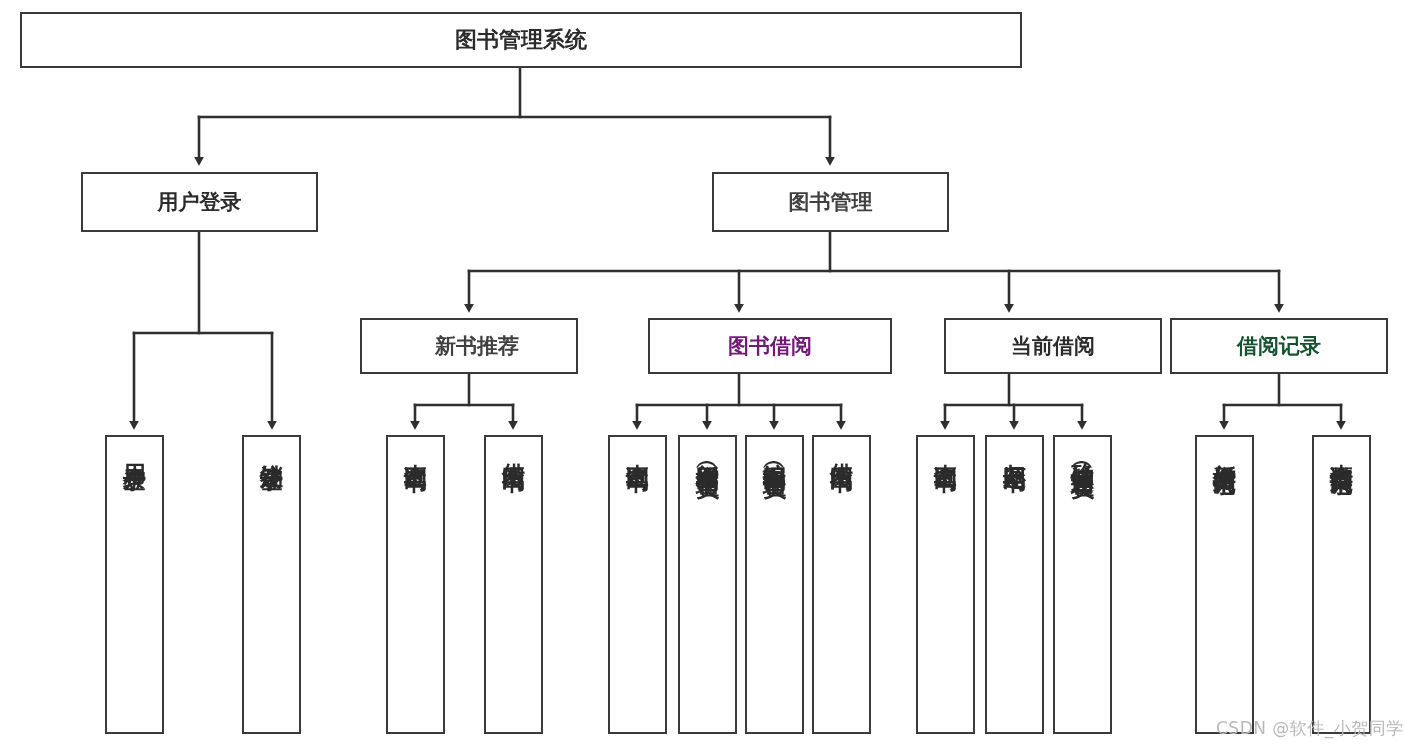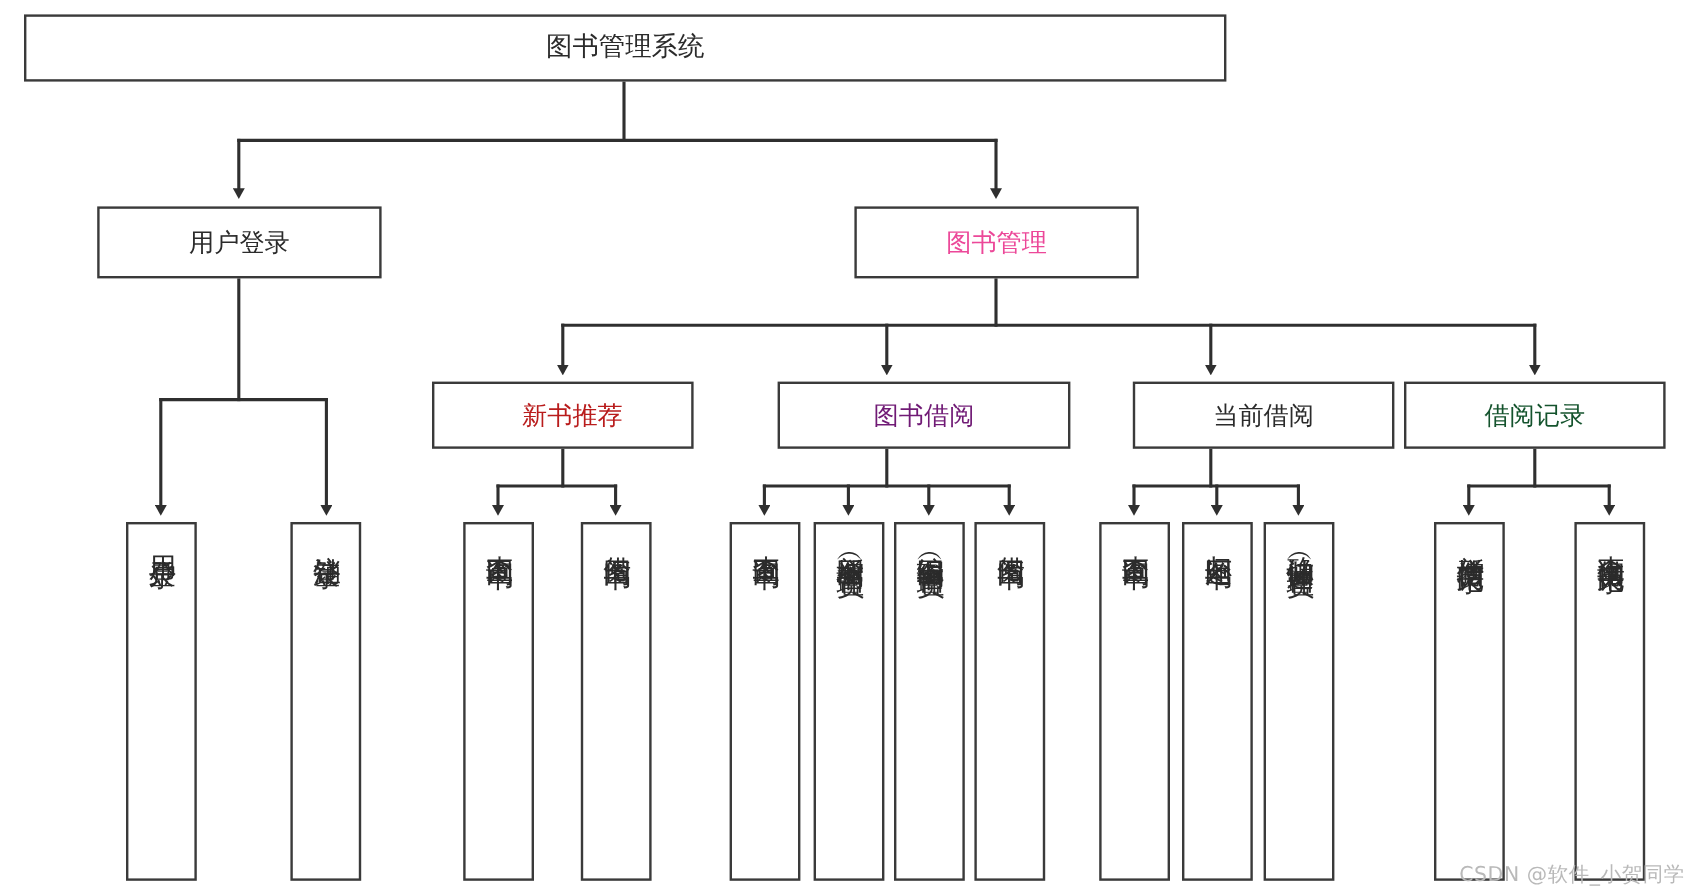--- a/index.html
+++ b/index.html
@@ -33,20 +33,21 @@
     align-items: center;
     justify-content: center;
     color: #2b2b2b;
     z-index: 2;
   }
   .node .label {
     display: block;
     text-align: right;
     line-height: 1.18;
     white-space: nowrap;
+    font-weight: bold;
   }
   
   .node.h .label {
     font-size: 21px;
   }
   .node.h.root .label {
     font-size: 22px;
   }
   
   .node.v {
@@ -126,25 +127,25 @@
     </g>
   </svg>
 
   <div class="node h root" style="left: 20px; top: 12px; width: 1002px; height: 56px; border-color: rgb(58, 58, 58); background: rgb(255, 255, 255); color: rgb(43, 43, 43);">
     <span class="label">图书管理系统</span>
   </div>
 
   <div class="node h" style="left: 81px; top: 172px; width: 237px; height: 60px; border-color: rgb(58, 58, 58); background: rgb(255, 255, 255); color: rgb(43, 43, 43);">
     <span class="label">用户登录</span>
   </div>
-  <div class="node h" style="left: 712px; top: 172px; width: 237px; height: 60px; border-color: rgb(58, 58, 58); background: rgb(255, 255, 255); color: #ec4899;">
+  <div class="node h" style="left: 712px; top: 172px; width: 237px; height: 60px; border-color: rgb(58, 58, 58); background: rgb(255, 255, 255); color: #404040;">
     <span class="label">图书管理</span>
   </div>
 
-  <div class="node h" style="left: 360px; top: 318px; width: 218px; height: 56px; border-color: rgb(58, 58, 58); background: rgb(255, 255, 255); color: #b91c1c; padding-left: 16px;">
+  <div class="node h" style="left: 360px; top: 318px; width: 218px; height: 56px; border-color: rgb(58, 58, 58); background: rgb(255, 255, 255); color: #404040; padding-left: 16px;">
     <span class="label">新书推荐</span>
   </div>
   <div class="node h" style="left: 648px; top: 318px; width: 244px; height: 56px; border-color: rgb(58, 58, 58); background: rgb(255, 255, 255); color: #701a75;">
     <span class="label">图书借阅</span>
   </div>
   <div class="node h" style="left: 900px; top: 318px; width: 218px; height: 56px; border-color: rgb(58, 58, 58); background: rgb(255, 255, 255); color: rgb(43, 43, 43); margin-left: 44px;">
     <span class="label">当前借阅</span>
   </div>
   <div class="node h" style="left: 1170px; top: 318px; width: 218px; height: 56px; border-color: rgb(58, 58, 58); background: rgb(255, 255, 255); color: #14532d;">
     <span class="label">借阅记录</span>

